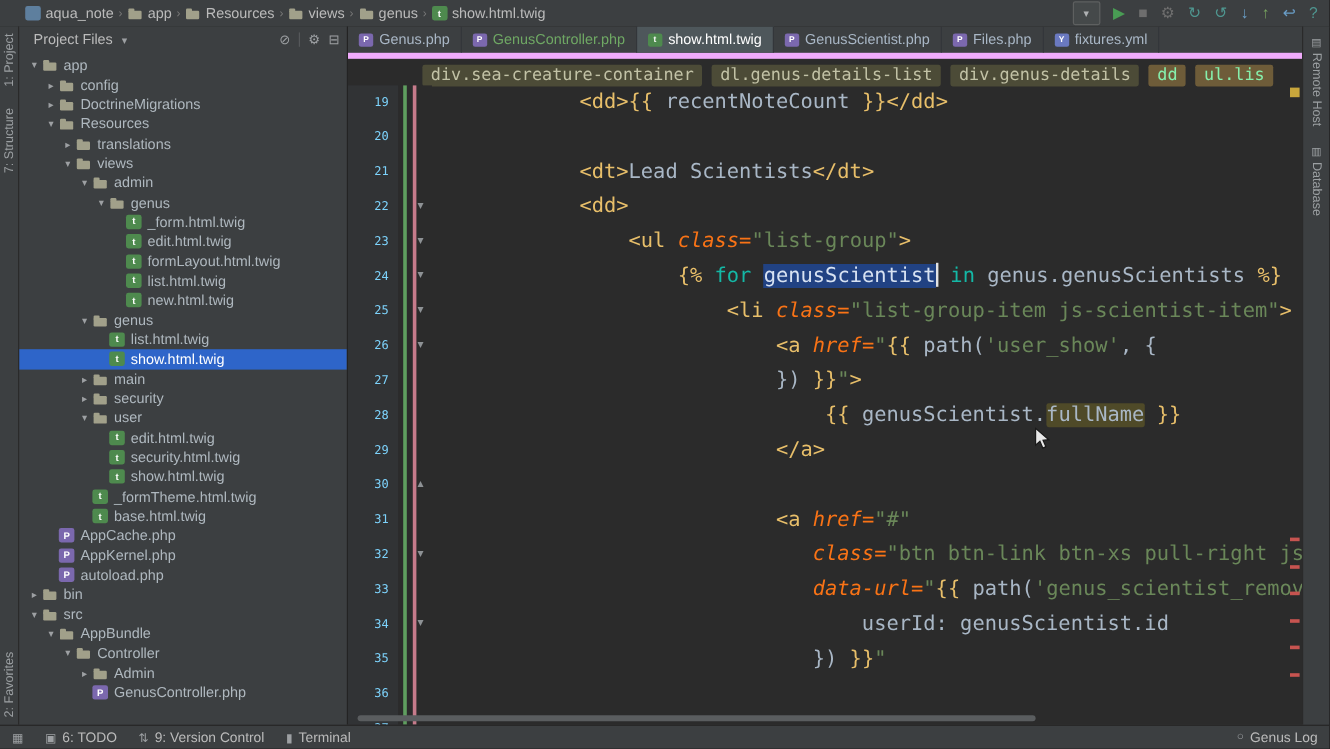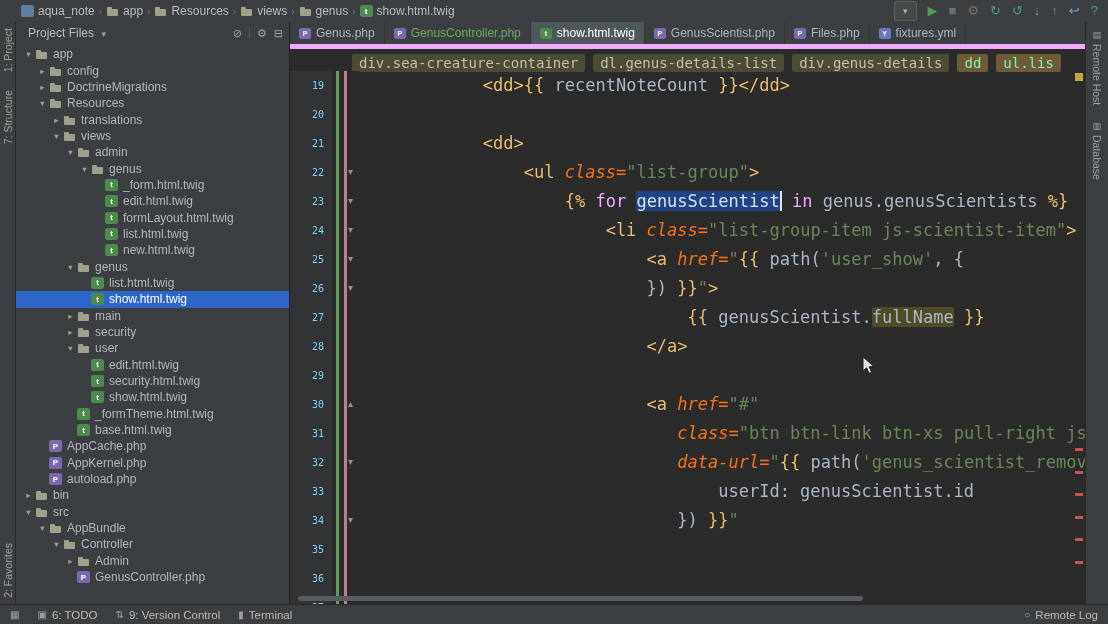--- a/index.html
+++ b/index.html
@@ -71,21 +71,21 @@
       color:#7dd3fc;text-align:right;padding-right:8px;cursor:pointer;}
   .gstrips{width:28px;flex:0 0 auto;position:relative;background:#2B2B2B;}
   .strip-green{position:absolute;left:4px;top:0;bottom:0;width:3px;background:#5F9E5F;}
   .strip-pink{position:absolute;left:12px;top:0;bottom:0;width:3px;background:#C67B8B;}
   .folds{position:absolute;left:16px;top:0;bottom:0;width:12px;}
   .fold{position:absolute;left:0;font-size:10px;color:#8E9295;cursor:pointer;line-height:14px;}
   .code{flex:1;position:relative;overflow:hidden;cursor:text;}
   .code-line{height:29px;line-height:29px;font-family:"DejaVu Sans Mono",monospace;font-size:17px;
              white-space:pre;color:#A9B7C6;}
   .tk-t{color:#E8BF6A;} .tk-a{color:#f97316;font-style:italic;} .tk-s{color:#6A8759;}
-  .tk-k{color:#f0abfc;margin-top:28px;} .tk-w{color:#E8BF6A;} .tk-d{color:#A9B7C6;}
+  .tk-k{color:#14b8a6;margin-top:28px;} .tk-w{color:#E8BF6A;} .tk-d{color:#A9B7C6;}
   .tk-sel{background:#214283;color:#D7E2F2;}
   .tk-hl{background:#4F4A28;border-radius:2px;}
   .caret{display:inline-block;width:0;border-left:2px solid #E3E3E3;height:20px;vertical-align:-4px;}
   .vstripe{position:absolute;right:0;top:0;bottom:0;width:12px;}
   .mark{position:absolute;right:2px;width:8px;display:block;}
   .mark-warning{height:8px;background:#C8A63C;}
   .mark-error{height:3px;background:#C75450;}
   .hscroll{position:absolute;bottom:3px;left:8px;width:565px;height:5px;background:#5A5D5F;border-radius:2.5px;cursor:pointer;}
   
   .statusbar{position:absolute;bottom:0;left:0;right:0;height:20px;background:#3C3F41;border-top:1px solid #282828;
@@ -402,20 +402,21 @@
             <span class="fold" style="top: 181px;">▾</span>
             <span class="fold" style="top: 210px;">▾</span>
             <span class="fold" style="top: 326px;">▴</span>
             <span class="fold" style="top: 384px;">▾</span>
             <span class="fold" style="top: 442px;">▾</span>
           </span>
       </div>
       <div class="code">
           <div class="code-line"><span class="tk-d">            </span><span class="tk-t">&lt;dd&gt;</span><span class="tk-w">{{</span><span class="tk-d"> recentNoteCount </span><span class="tk-w">}}</span><span class="tk-t">&lt;/dd&gt;</span></div>
           <div class="code-line"></div>
+          <div class="code-line"><span class="tk-d">            </span><span class="tk-t">&lt;dt&gt;</span><span class="tk-d">Lead Scientists</span><span class="tk-t">&lt;/dt&gt;</span></div>
           <div class="code-line"><span class="tk-d">            </span><span class="tk-t">&lt;dd&gt;</span></div>
           <div class="code-line"><span class="tk-d">                </span><span class="tk-t">&lt;ul </span><span class="tk-a">class</span><span class="tk-a">=</span><span class="tk-s">"list-group"</span><span class="tk-t">&gt;</span></div>
           <div class="code-line"><span class="tk-d">                    </span><span class="tk-w">{%</span><span class="tk-d"> </span><span class="tk-k">for</span><span class="tk-d"> </span><span class="tk-d tk-sel">genusScientist</span><span class="caret"></span><span class="tk-d"> </span><span class="tk-k">in</span><span class="tk-d"> genus.genusScientists </span><span class="tk-w">%}</span></div>
           <div class="code-line"><span class="tk-d">                        </span><span class="tk-t">&lt;li </span><span class="tk-a">class</span><span class="tk-a">=</span><span class="tk-s">"list-group-item js-scientist-item"</span><span class="tk-t">&gt;</span></div>
           <div class="code-line"><span class="tk-d">                            </span><span class="tk-t">&lt;a </span><span class="tk-a">href</span><span class="tk-a">=</span><span class="tk-s">"</span><span class="tk-w">{{ </span><span class="tk-d">path(</span><span class="tk-s">'user_show'</span><span class="tk-d">, {</span></div>
           <div class="code-line"><span class="tk-d">                            }) </span><span class="tk-w">}}</span><span class="tk-s">"</span><span class="tk-t">&gt;</span></div>
           <div class="code-line"><span class="tk-d">                                </span><span class="tk-w">{{</span><span class="tk-d"> genusScientist.</span><span class="tk-d tk-hl">fullName</span><span class="tk-d"> </span><span class="tk-w">}}</span></div>
           <div class="code-line"><span class="tk-d">                            </span><span class="tk-t">&lt;/a&gt;</span></div>
           <div class="code-line"></div>
           <div class="code-line"><span class="tk-d">                            </span><span class="tk-t">&lt;a </span><span class="tk-a">href</span><span class="tk-a">=</span><span class="tk-s">"#"</span></div>
@@ -462,21 +463,21 @@
           <span class="sb-label">9: Version Control</span>
         </span>
         <span class="sb-item">
           <span class="sb-ic">▮</span>
           <span class="sb-label">Terminal</span>
         </span>
       </div>
     <div class="sb-right">
         <span class="sb-item">
           <span class="sb-ic">○</span>
-          <span class="sb-label">Remote Log</span>
+          <span class="sb-label">Genus Log</span>
         </span>
       </div>
   </div>
 
   <div class="cursor">
     <svg width="13" height="19" viewBox="0 0 13 19">
       <path d="M1 1 L1 15 L4.6 11.8 L7 17.4 L9.6 16.2 L7.2 10.8 L12 10.4 Z" fill="#E8E8E8" stroke="#1A1A1A" stroke-width="1"></path>
     </svg>
   </div>
 

